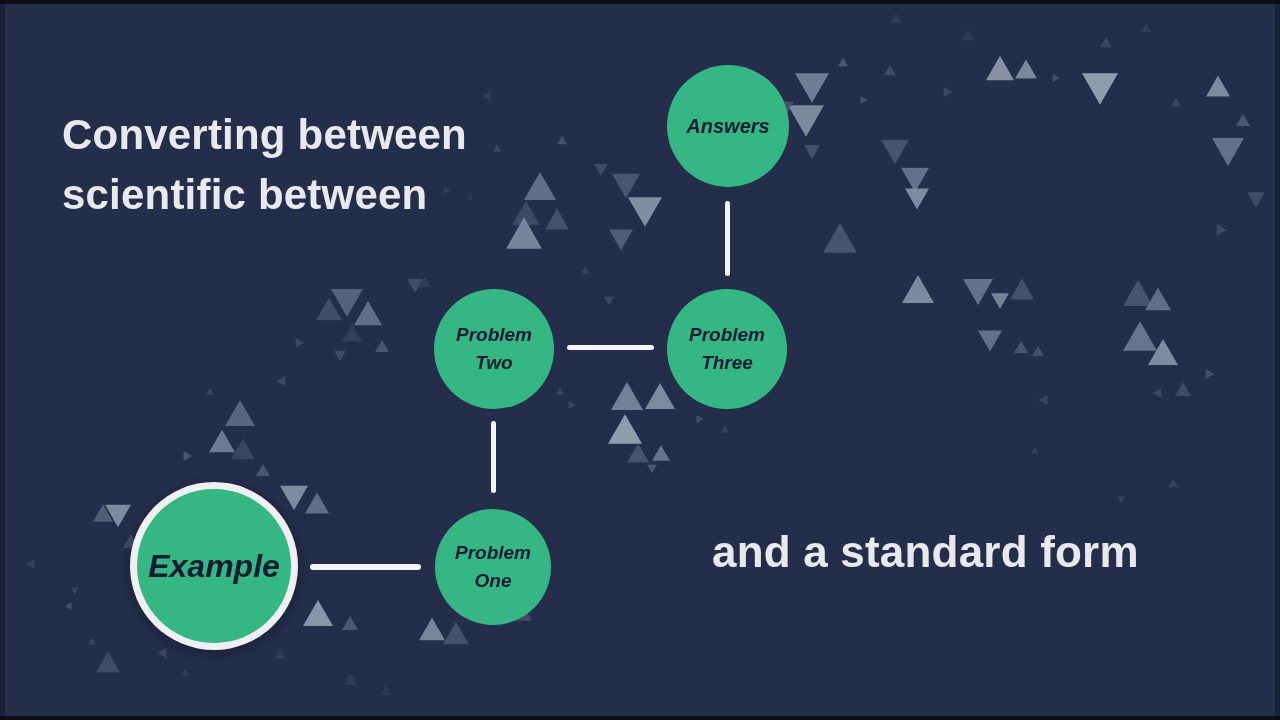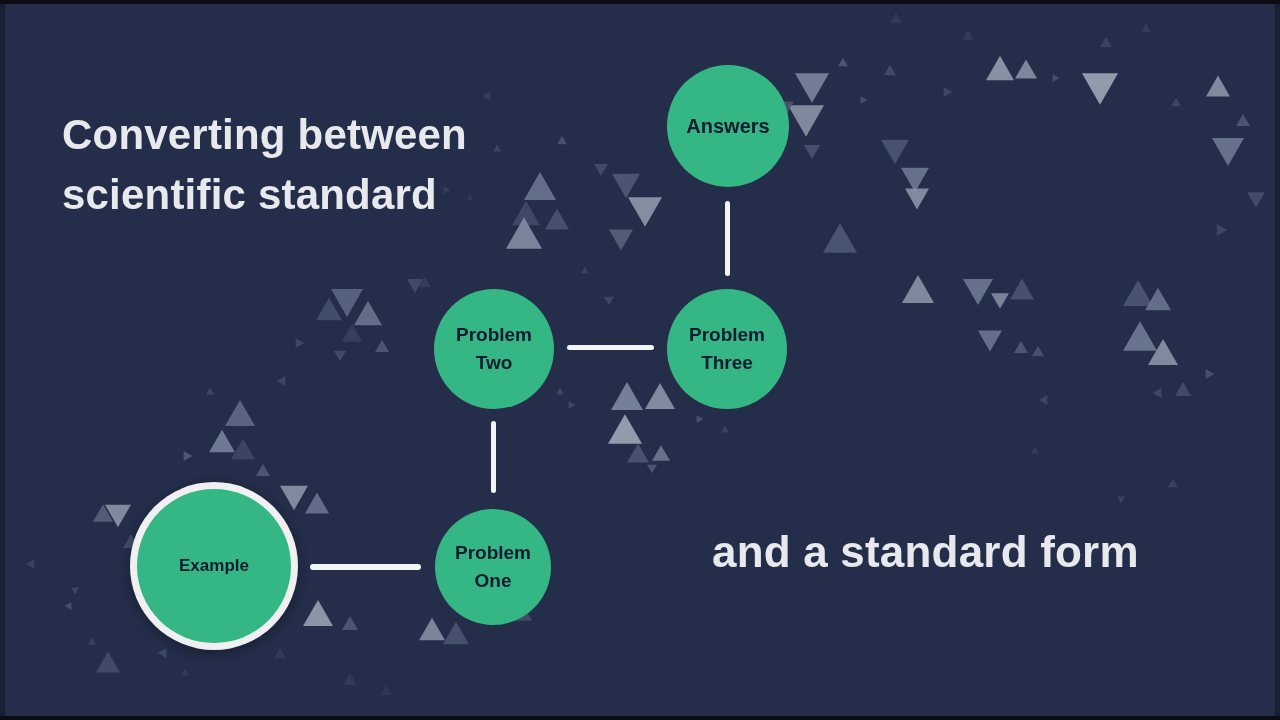--- a/index.html
+++ b/index.html
@@ -30,29 +30,29 @@
   .connector{position:absolute;background:var(--connector,#f3f4f6);border-radius:3px;z-index:6;}
   #conn-answers-three{left:725px;top:201px;width:5px;height:75px;}
   #conn-two-three{left:567px;top:345px;width:87px;height:5px;}
   #conn-two-one{left:491px;top:421px;width:5px;height:72px;}
   #conn-example-one{left:310px;top:564px;width:111px;height:6px;}
   .node{
     position:absolute;border-radius:50%;z-index:10;
     background:var(--node-green,#35b785);
     display:flex;flex-direction:column;align-items:center;justify-content:center;
     text-align:left;color:var(--node-text,#121b2f);
-    font-weight:700;cursor:pointer;
+    font-weight:700;font-style:italic;cursor:pointer;
   }
   .node span{display:block;}
   #node-answers{left:667px;top:65px;width:122px;height:122px;font-size:20px;}
   #node-problem-two{left:434px;top:289px;width:120px;height:120px;font-size:19px;line-height:28px;}
   #node-problem-three{left:667px;top:289px;width:120px;height:120px;font-size:19px;line-height:28px;}
   #node-problem-one{left:435px;top:509px;width:116px;height:116px;font-size:19px;line-height:28px;}
   #node-example-problems{
-    left:137px;top:489px;width:154px;height:154px;font-size:17px;line-height:34px;
+    left:137px;top:489px;width:154px;height:154px;font-size:32px;line-height:34px;
     box-shadow:0 0 0 7px var(--ring-white,#f0f0f2), 0 3px 8px 9px rgba(8,12,22,0.28);
     gap:22px;
   }
 </style>
 </head>
 <body>
 
 <div class="stage">
 
   <svg id="decor-svg" viewBox="0 0 1280 720" xmlns="http://www.w3.org/2000/svg">
@@ -165,21 +165,21 @@
       <polygon points="386,684.78 380,695.22 392,695.22" fill="#343f59" opacity="0.6"></polygon>
     </svg>
 
   <div class="letterbox top"></div>
   <div class="letterbox bottom"></div>
   <div class="edge-shade left"></div>
   <div class="edge-shade right"></div>
 
   <div class="title">
     <div>Converting between</div>
-    <div>scientific standard</div>
+    <div>scientific between</div>
   </div>
 
   <div class="subtitle">and a standard form</div>
 
   <div class="connector" id="conn-answers-three"></div>
   <div class="connector" id="conn-two-three"></div>
   <div class="connector" id="conn-two-one"></div>
   <div class="connector" id="conn-example-one"></div>
 
   <div class="node" id="node-answers">

